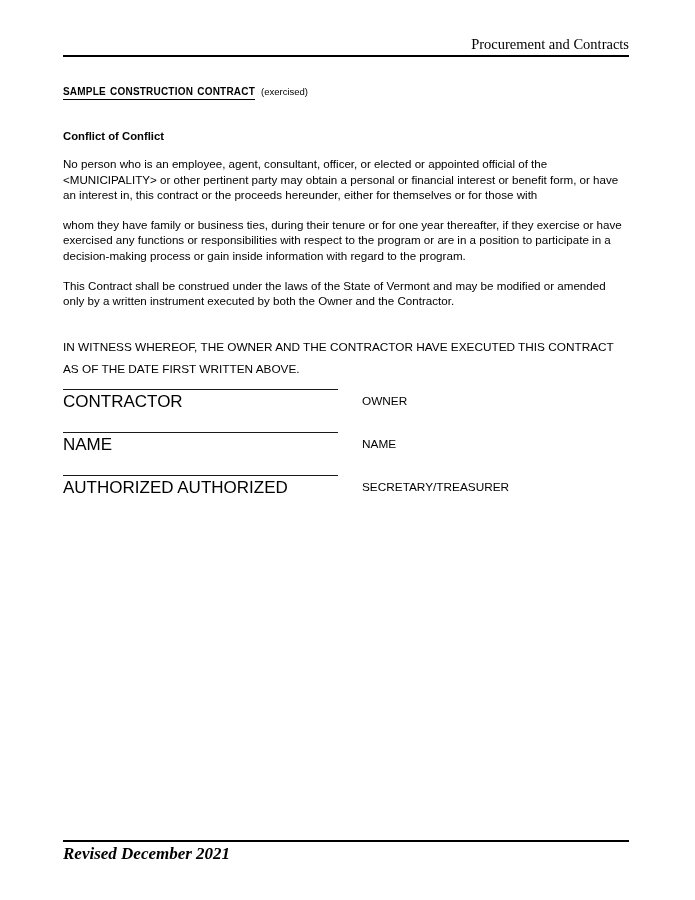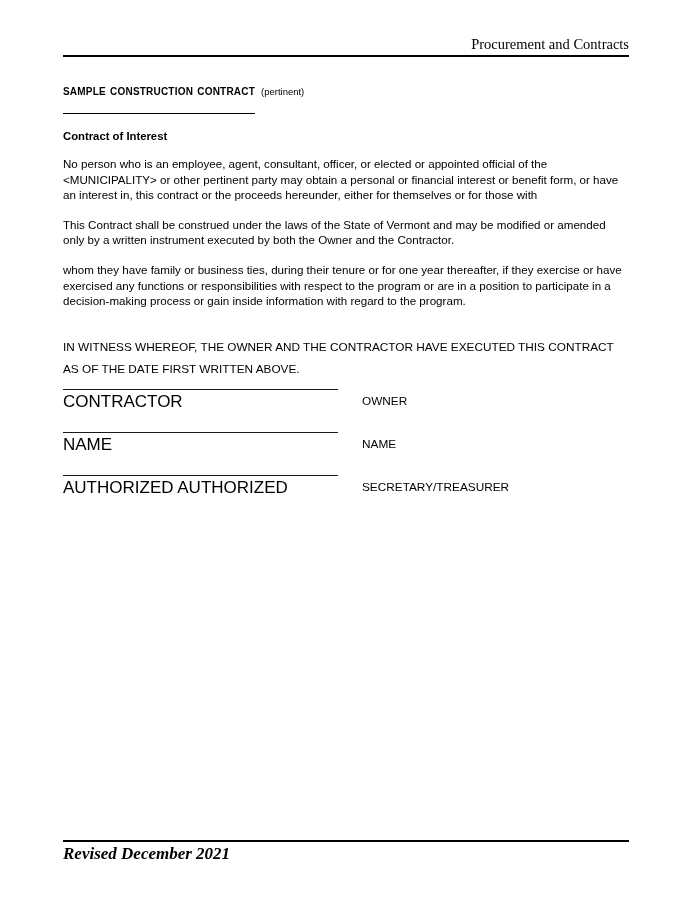--- a/index.html
+++ b/index.html
@@ -56,21 +56,21 @@
     align-items: baseline;
   }
   .doc-title {
     font-family: "Liberation Sans", sans-serif;
     font-weight: bold;
     font-size: 14.5px;
     letter-spacing: 0.2px;
     font-variant: small-caps;
     text-transform: lowercase;
     border-bottom: 1.6px solid #000;
-    padding-bottom: 15px;
+    padding-bottom: 1px;
     line-height: 16px;
     white-space: nowrap;
   }
   .doc-title-note {
     font-family: "Liberation Sans", sans-serif;
     font-size: 9.5px;
     margin-left: 6px;
     line-height: 16px;
     white-space: nowrap;
   }
@@ -165,31 +165,31 @@
 
 <div class="page">
 
   <div class="header-block">
     <div class="header-title">Procurement and Contracts</div>
     <div class="rule-heavy"></div>
   </div>
 
   <div class="doc-title-row">
     <span class="doc-title">Sample Construction Contract</span>
-    <span class="doc-title-note">(pertinent)</span>
+    <span class="doc-title-note">(exercised)</span>
   </div>
 
   <div class="body-area">
-    <div class="section-heading">Contract of Interest</div>
+    <div class="section-heading">Conflict of Conflict</div>
 
     <p class="para">No person who is an employee, agent, consultant, officer, or elected or appointed official of the &lt;MUNICIPALITY&gt; or other pertinent party may obtain a personal or financial interest or benefit form, or have an interest in, this contract or the proceeds hereunder, either for themselves or for those with</p>
 
+    <p class="para">whom they have family or business ties, during their tenure or for one year thereafter, if they exercise or have exercised any functions or responsibilities with respect to the program or are in a position to participate in a decision-making process or gain inside information with regard to the program.</p>
+
     <p class="para tight">This Contract shall be construed under the laws of the State of Vermont and may be modified or amended only by a written instrument executed by both the Owner and the Contractor.</p>
-
-    <p class="para">whom they have family or business ties, during their tenure or for one year thereafter, if they exercise or have exercised any functions or responsibilities with respect to the program or are in a position to participate in a decision-making process or gain inside information with regard to the program.</p>
 
     <p class="witness">IN WITNESS WHEREOF, THE OWNER AND THE CONTRACTOR HAVE EXECUTED THIS CONTRACT AS OF THE DATE FIRST WRITTEN ABOVE.</p>
   </div>
 
   <div class="sig-block">
 
     <div class="sig-row">
       <div class="sig-line"></div>
       <div class="sig-label-left">CONTRACTOR</div>
       <div class="sig-label-right">OWNER</div>

